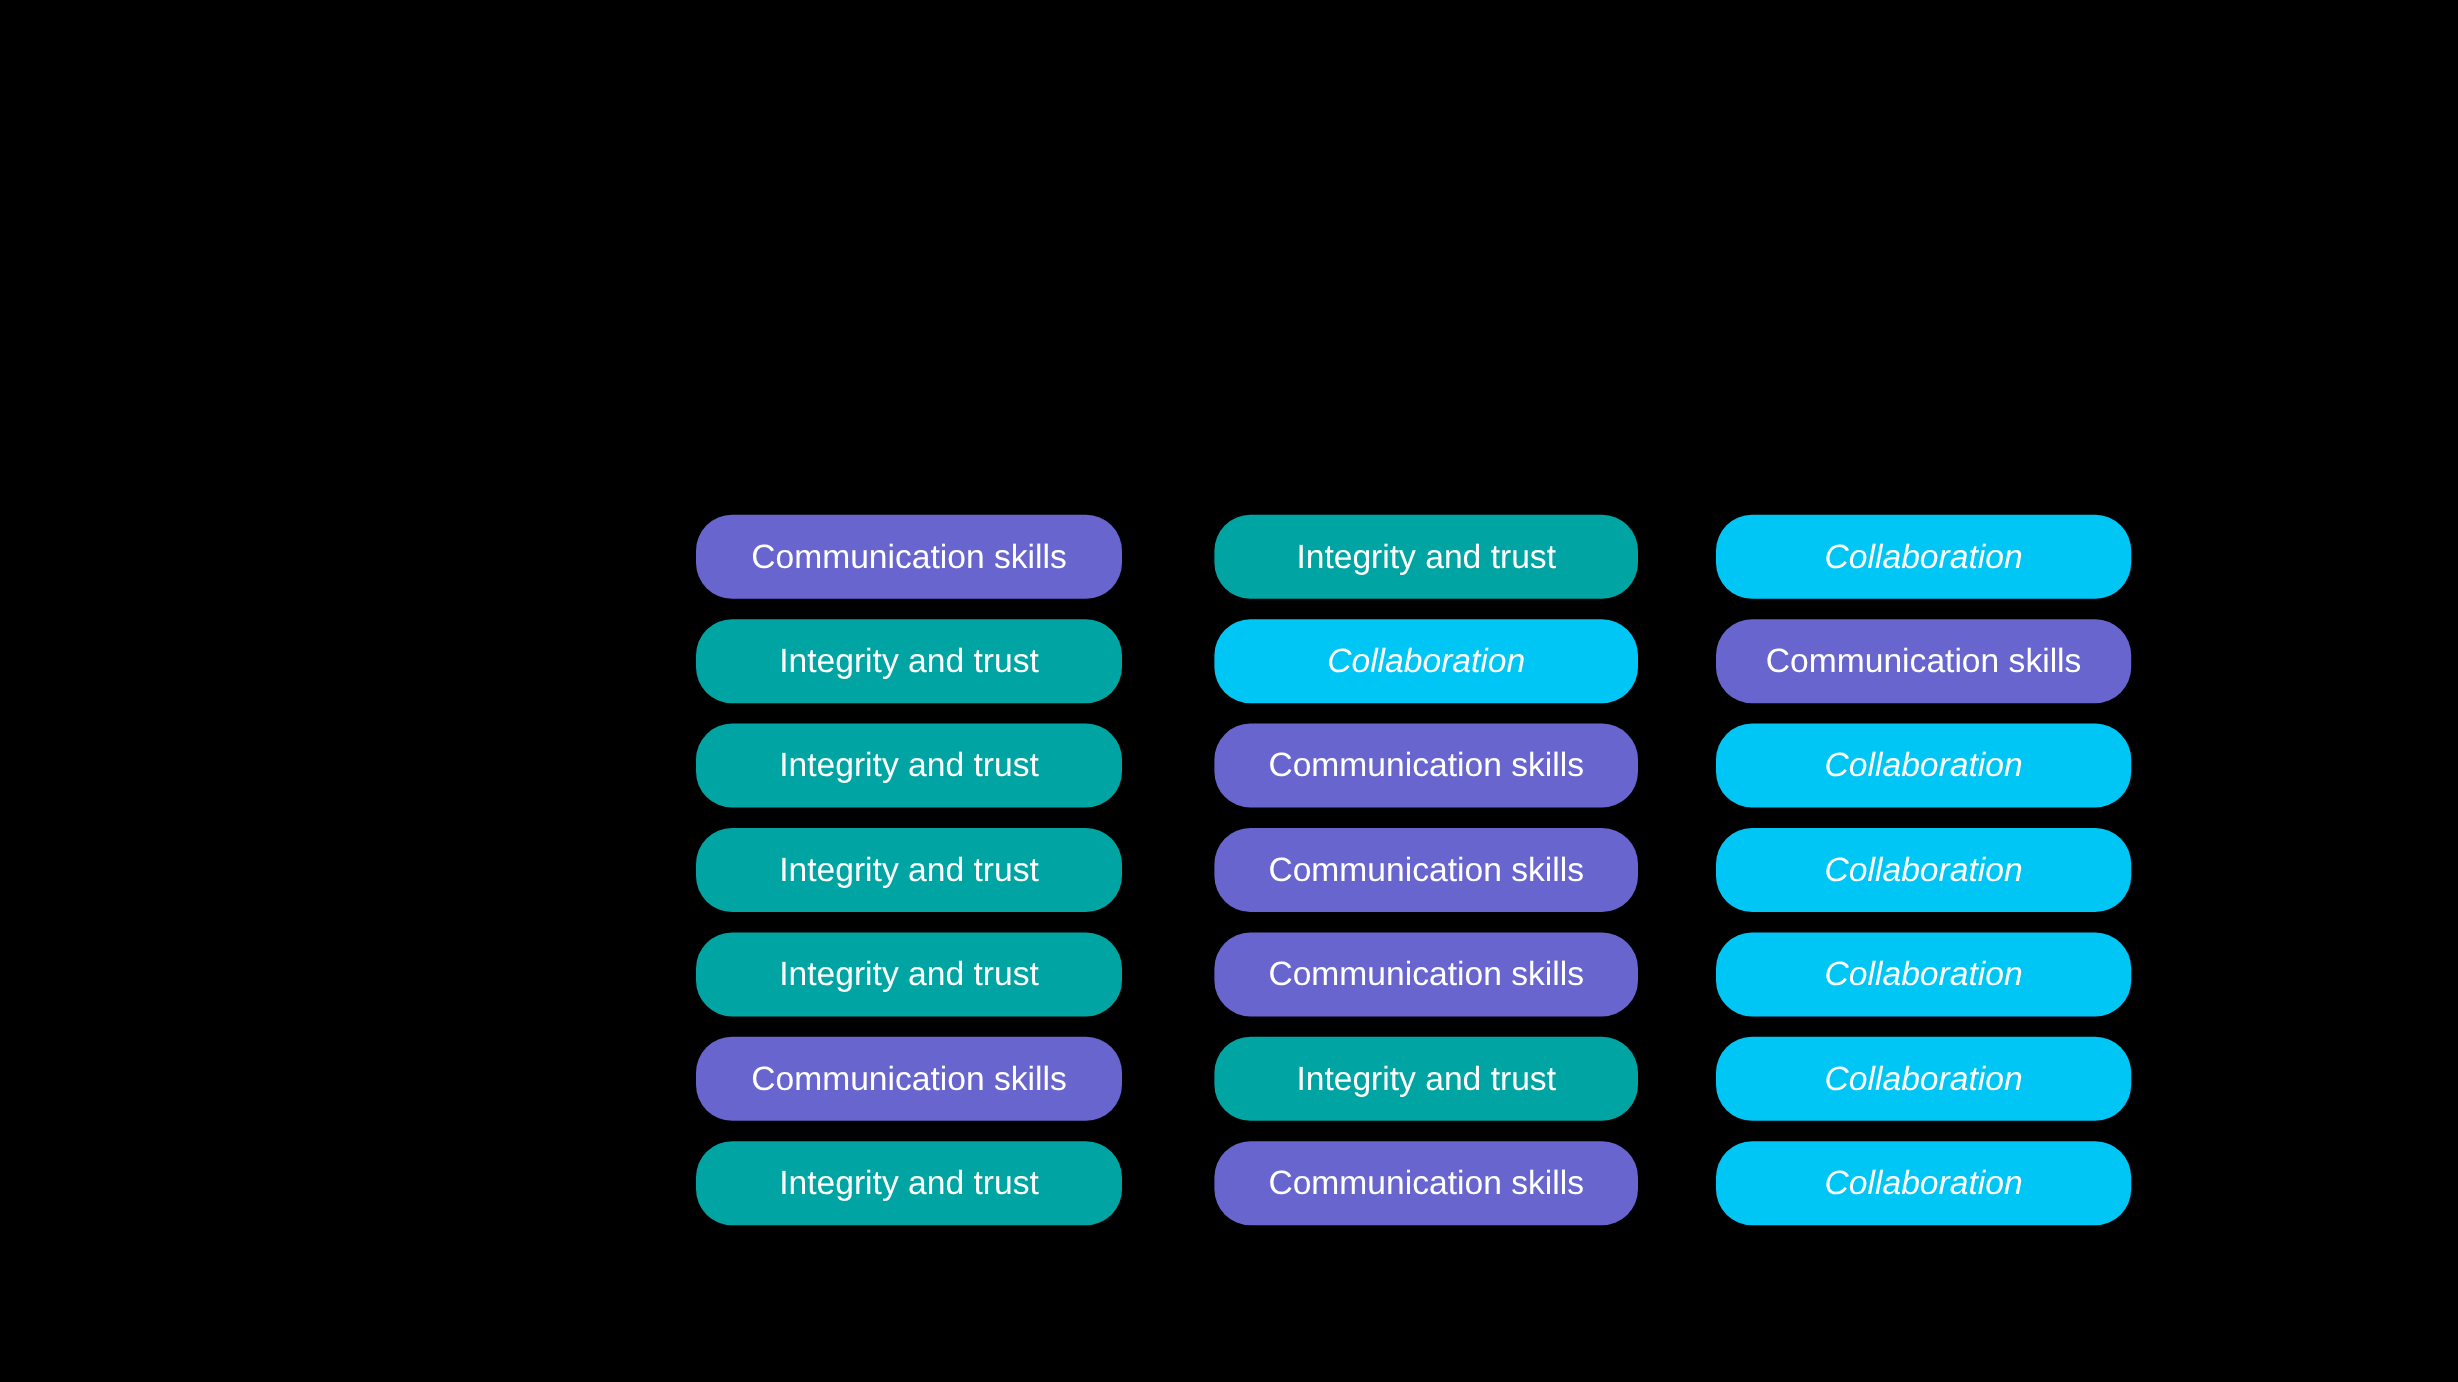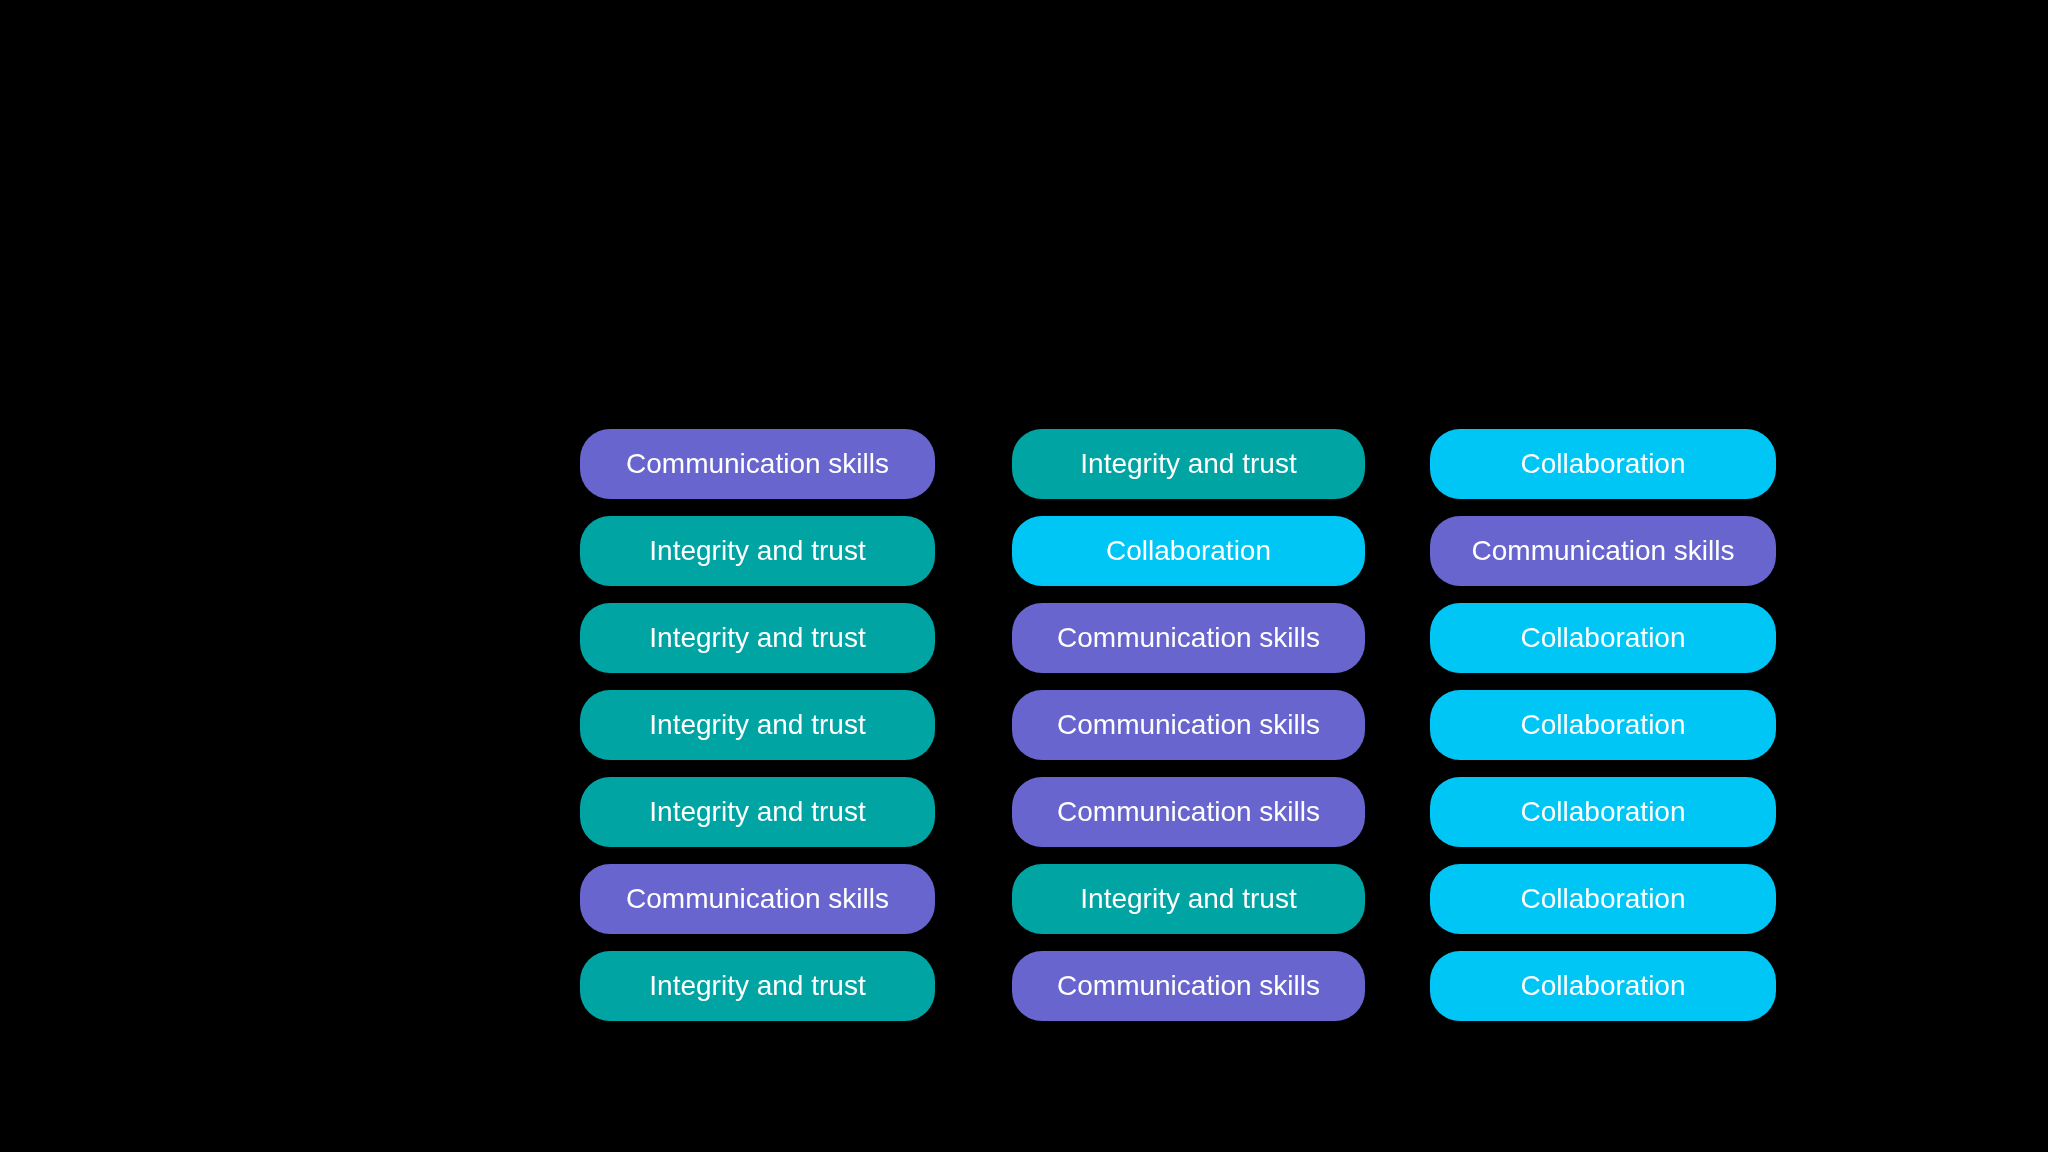--- a/index.html
+++ b/index.html
@@ -39,21 +39,21 @@
   .pill {
     height: 70px;
     border-radius: 30px;
     display: flex;
     align-items: center;
     justify-content: center;
     cursor: pointer;
   }
   .pill[data-type="communication-skills"] { background: var(--purple, #6865CE); }
   .pill[data-type="integrity-and-trust"]  { background: var(--teal,   #00A5A3); text-align: center; }
-  .pill[data-type="collaboration"]        { background: var(--cyan,   #00C6F6); }
+  .pill[data-type="collaboration"]        { background: var(--cyan,   #00C6F6); font-style: italic; }
   .pill-label {
     color: var(--pill_text, #FFFFFF);
     font-size: 28px;
     line-height: 1;
     white-space: nowrap;
   }
 </style>
 </head>
 <body>
 

